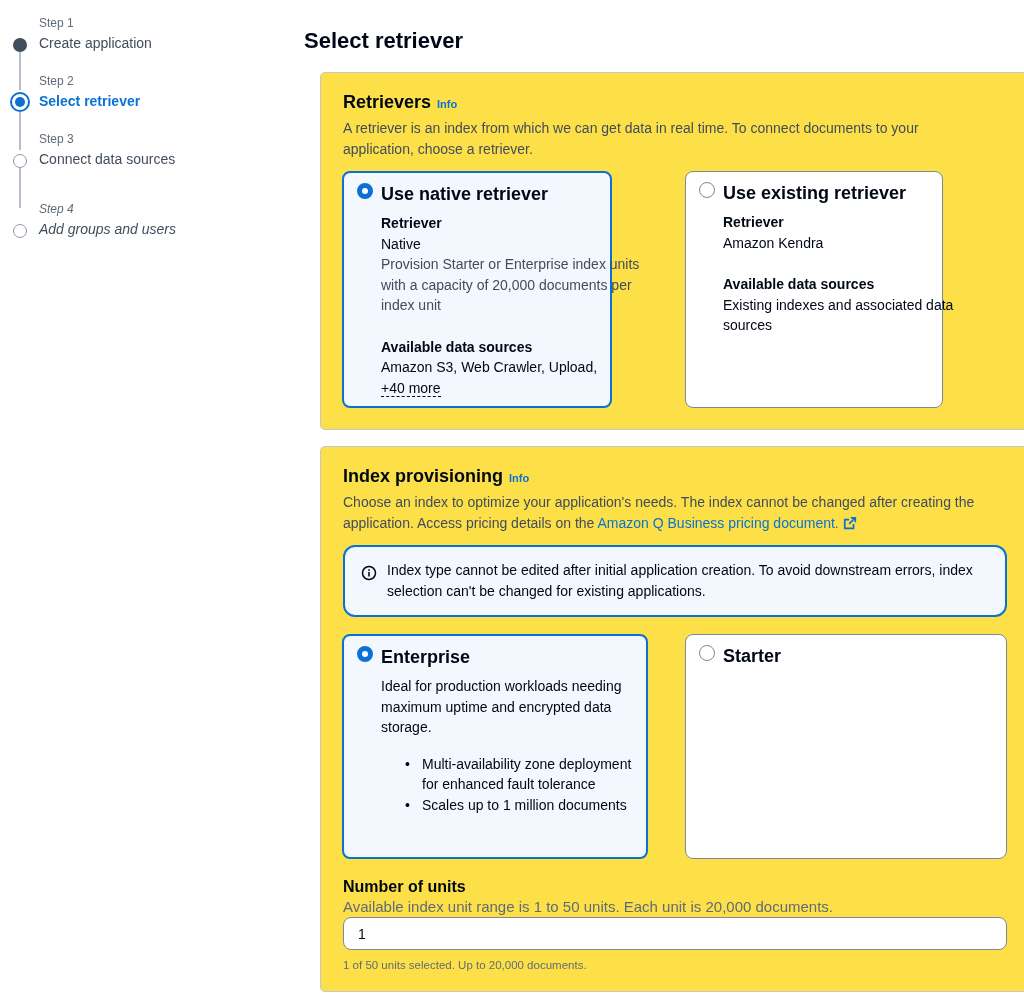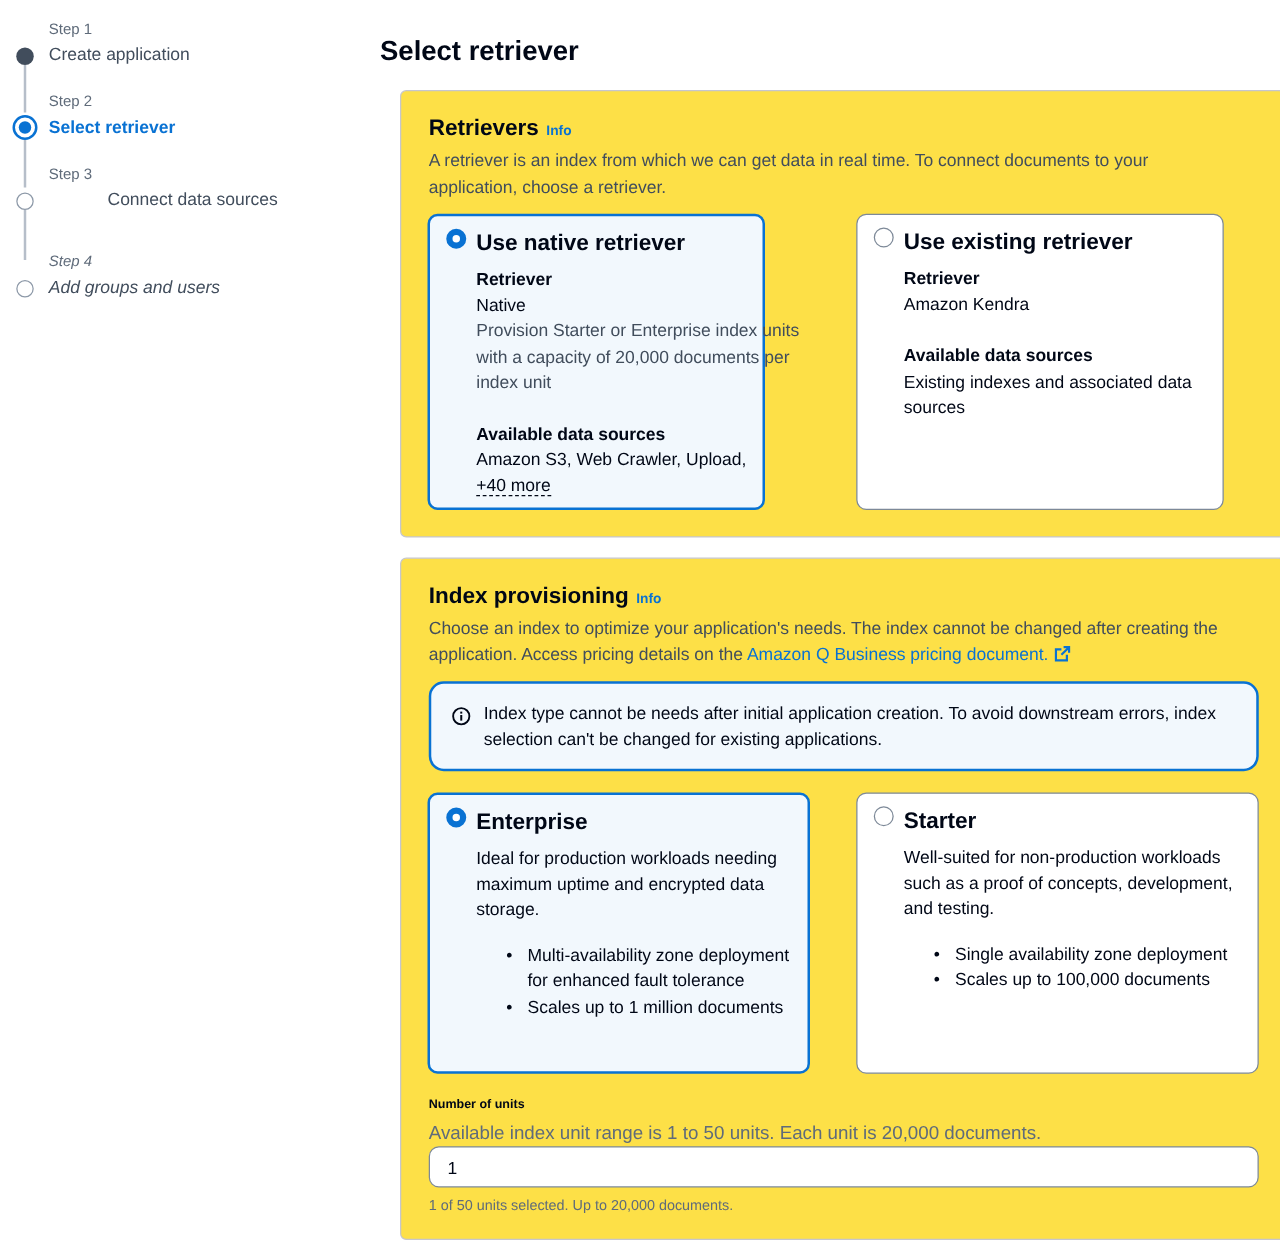--- a/index.html
+++ b/index.html
@@ -45,21 +45,21 @@
   .tile-body .gap { height: 21px; }
   .more { border-bottom: 1px dashed #000716; }
   .tile-body ul { list-style: none; margin-top: 16px; padding-left: 24px; }
   .tile-body li { position: relative; padding-left: 17px; }
   .tile-body li::before { content: "•"; position: absolute; left: 0; top: 0; }
 
   .alert { position: absolute; left: 22px; top: 98px; width: 664px; height: 72px; background: #f2f8fd; border: 2px solid #0972d3; border-radius: 12px; }
   .alert-icon { position: absolute; left: 16px; top: 18px; width: 16px; height: 16px; }
   .alert-text { position: absolute; left: 42px; top: 13px; width: 600px; font-size: 14px; line-height: 21px; color: #000716; }
 
-  .field-label { position: absolute; left: 22px; top: 431px; font-size: 10px; font-weight: bold; color: #000716; }
+  .field-label { position: absolute; left: 22px; top: 431px; font-size: 16px; font-weight: bold; color: #000716; }
   .field-desc { position: absolute; left: 22px; top: 451px; font-size: 15px; color: #5f6b7a; }
   .field-input { position: absolute; left: 22px; top: 470px; width: 664px; height: 33px; border: 1.5px solid #7d8998; border-radius: 8px; padding: 0 14px; font-family: "Liberation Sans", sans-serif; font-size: 14px; color: #000716; background: #fff; }
   .field-hint { position: absolute; left: 22px; top: 512px; font-size: 11.5px; color: #5f6b7a; }
 </style>
 </head>
 <body>
 
 <nav class="steps">
   <div class="step-line" style="top:52px;height:38px;"></div>
   <div class="step-line" style="top:112px;height:38px;"></div>
@@ -73,21 +73,21 @@
 
   <div class="step" style="top:58px;height:56px;">
     <span class="step-num" style="top:16px;">Step 2</span>
     <span class="step-dot dot-current" style="top:34px;"></span>
     <span class="step-title active" style="top:35px;">Select retriever</span>
   </div>
 
   <div class="step" style="top:116px;height:56px;">
     <span class="step-num" style="top:16px;">Step 3</span>
     <span class="step-dot dot-todo" style="top:38px;"></span>
-    <span class="step-title" style="top:35px;margin-left:47px;">Connect data sources</span>
+    <span class="step-title" style="top:35px;">Connect data sources</span>
   </div>
 
   <div class="step" style="top:186px;height:56px;font-style:italic;">
     <span class="step-num" style="top:16px;">Step 4</span>
     <span class="step-dot dot-todo" style="top:38px;"></span>
     <span class="step-title" style="top:35px;">Add groups and users</span>
   </div>
 </nav>
 
 <h1 class="page-title">Select retriever</h1>
@@ -105,21 +105,21 @@
       <div class="lbl">Retriever</div>
       <div>Native</div>
       <div class="muted">Provision Starter or Enterprise index units with a capacity of 20,000 documents per index unit</div>
       <div class="gap"></div>
       <div class="lbl">Available data sources</div>
       <div>Amazon S3, Web Crawler, Upload,</div>
       <div><span class="more">+40 more</span></div>
     </div>
   </div>
 
-  <div class="tile unselected" style="left:364px;top:98px;width:294px;height:237px;">
+  <div class="tile unselected" style="left:364px;top:98px;width:258px;height:237px;">
     <span class="radio off"></span>
     <div class="tile-title">Use existing retriever</div>
     <div class="tile-body" style="width:260px;">
       <div class="lbl">Retriever</div>
       <div>Amazon Kendra</div>
       <div class="gap"></div>
       <div class="lbl">Available data sources</div>
       <div>Existing indexes and associated data sources</div>
     </div>
   </div>
@@ -135,44 +135,37 @@
         <path d="M9 2h5v5M14 2L7 9M12 9v5H2V4h5" fill="none" stroke="#0972d3" stroke-width="2"></path>
       </svg>
   </p>
 
   <div class="alert">
     <svg class="alert-icon" viewBox="0 0 16 16">
         <circle cx="8" cy="8" r="6.5" fill="none" stroke="#000716" stroke-width="1.5"></circle>
         <rect x="7.2" y="7" width="1.6" height="4.5" fill="#000716"></rect>
         <rect x="7.2" y="4.3" width="1.6" height="1.6" fill="#000716"></rect>
       </svg>
-    <div class="alert-text">Index type cannot be needs after initial application creation. To avoid downstream errors, index selection can't be changed for existing applications.</div>
+    <div class="alert-text">Index type cannot be edited after initial application creation. To avoid downstream errors, index selection can't be changed for existing applications.</div>
   </div>
 
   <div class="tile selected" style="left:21px;top:187px;width:306px;height:225px;">
     <span class="radio on"></span>
     <div class="tile-title">Enterprise</div>
     <div class="tile-body" style="width:270px;">
       <div>Ideal for production workloads needing maximum uptime and encrypted data storage.</div>
       <ul>
         <li>Multi-availability zone deployment for enhanced fault tolerance</li>
         <li>Scales up to 1 million documents</li>
       </ul>
     </div>
   </div>
 
   <div class="tile unselected" style="left:364px;top:187px;width:322px;height:225px;">
     <span class="radio off"></span>
     <div class="tile-title">Starter</div>
-    <div class="tile-body" style="width:270px;">
-      <div>Well-suited for non-production workloads such as a proof of concepts, development, and testing.</div>
-      <ul>
-        <li>Single availability zone deployment</li>
-        <li>Scales up to 100,000 documents</li>
-      </ul>
-    </div>
   </div>
 
   <label class="field-label">Number of units</label>
   <div class="field-desc">Available index unit range is 1 to 50 units. Each unit is 20,000 documents.</div>
   <input class="field-input" type="text" value="1" style="">
   <div class="field-hint">1 of 50 units selected. Up to 20,000 documents.</div>
 </section>
 
 </body></html>

